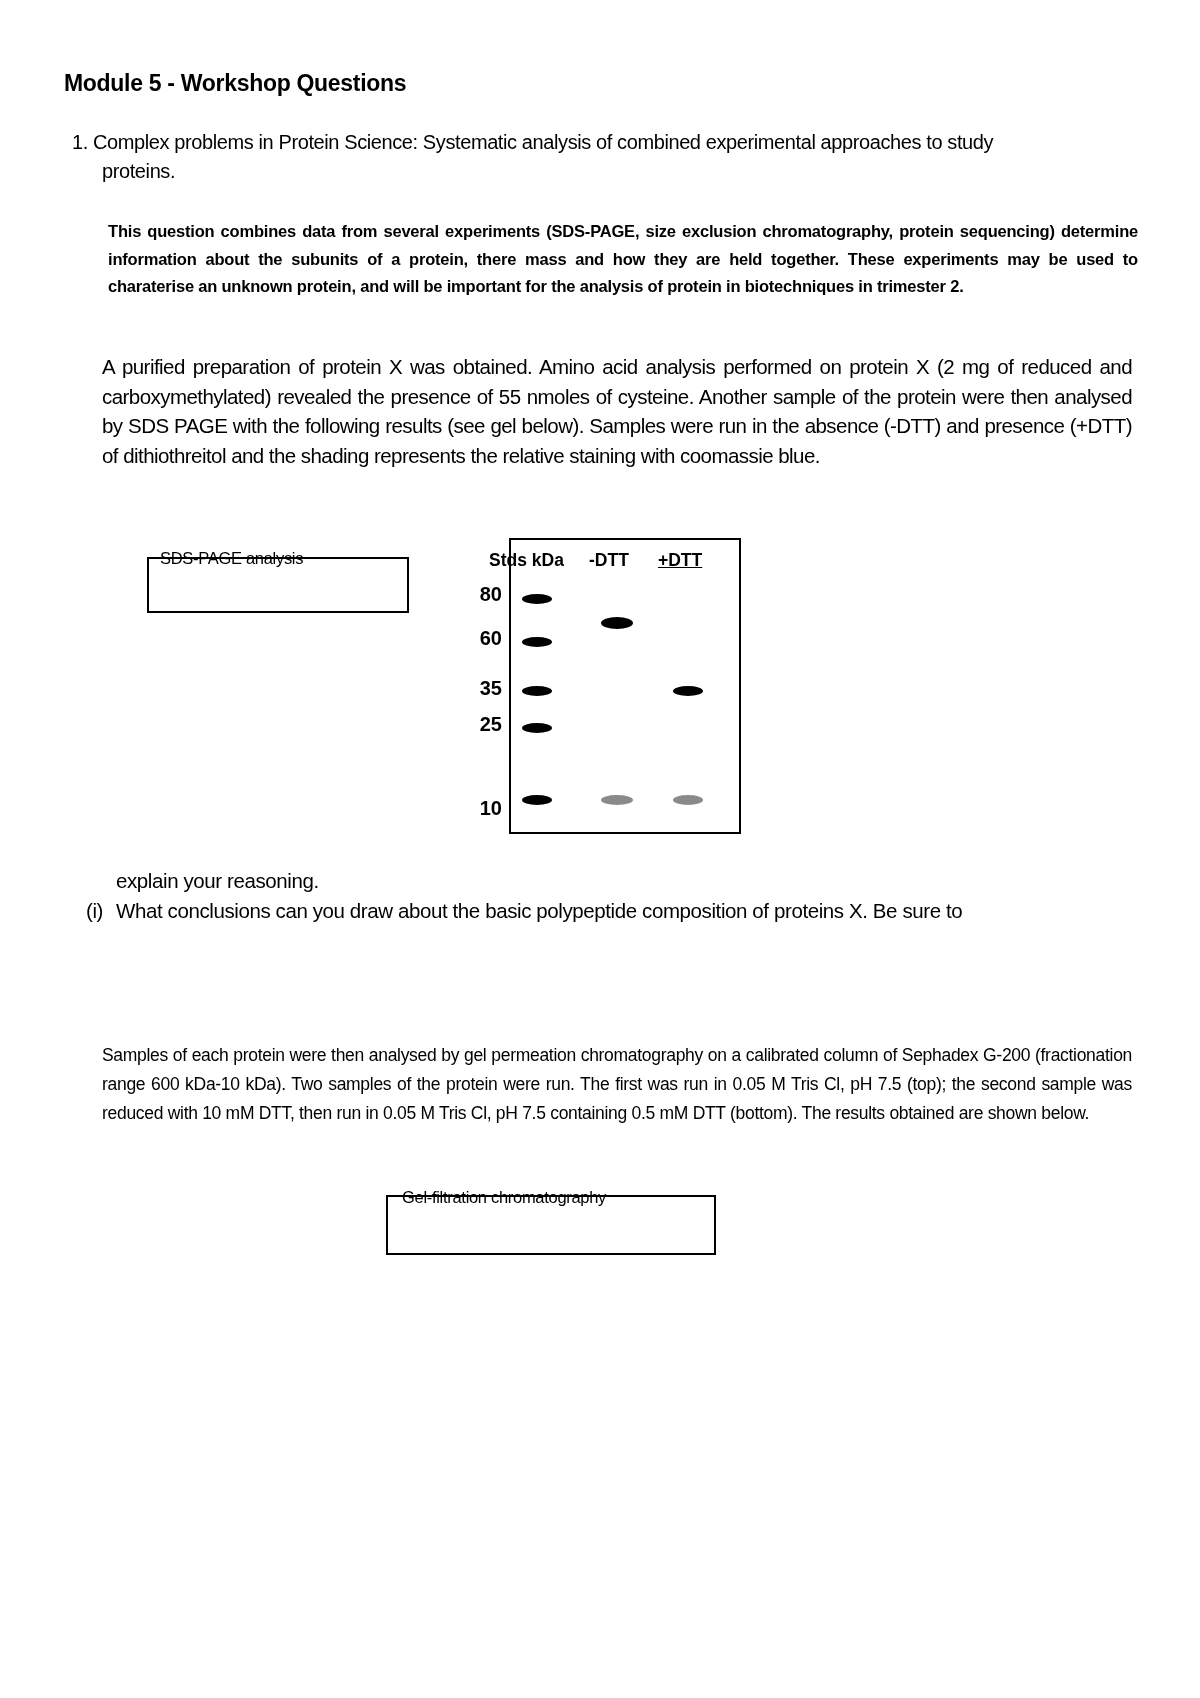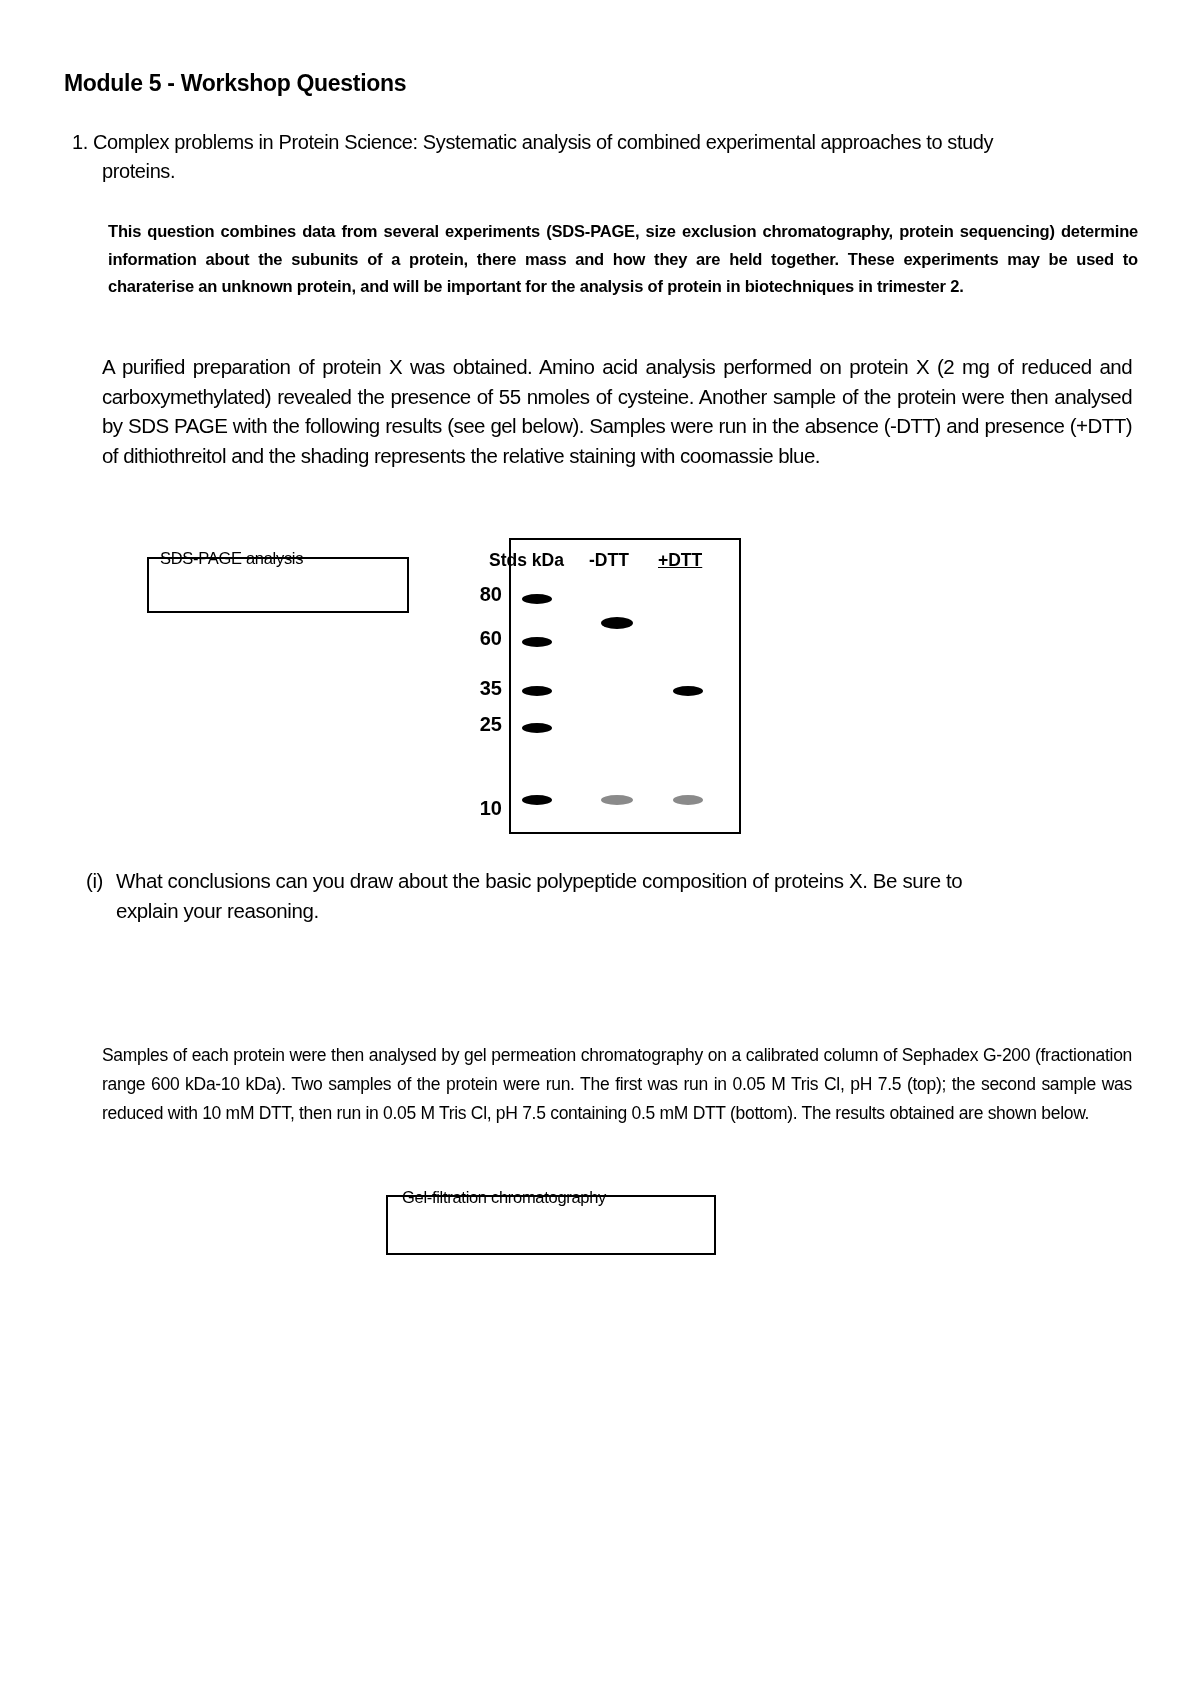--- a/index.html
+++ b/index.html
@@ -60,22 +60,22 @@
 <div class="band" style="left:522px; top:723px; background:#000;"></div>
 <div class="band" style="left:522px; top:795px; background:#000;"></div>
 
 <div class="band" style="left:601px; top:617px; width:32px; height:12px; background:#000;"></div>
 <div class="band" style="left:601px; top:795px; width:32px; background:#8a8a8a;"></div>
 
 <div class="band" style="left:673px; top:686px; background:#000;"></div>
 <div class="band" style="left:673px; top:795px; background:#8a8a8a;"></div>
 
 <div class="abs question">
+  <div style="padding-left:30px;">explain your reasoning.</div>
   <div><span class="lbl">(i)</span><span>What conclusions can you draw about the basic polypeptide composition of proteins X.  Be sure to</span></div>
-  <div style="padding-left:30px;">explain your reasoning.</div>
 </div>
 
 <div class="abs answers">
 </div>
 
 <div class="abs para2">Samples of each protein were then analysed by gel permeation chromatography on a calibrated column of Sephadex G-200 (fractionation range 600 kDa-10 kDa).  Two samples of the protein were run. The first was run in 0.05 M Tris Cl, pH 7.5 (top);  the second sample was reduced with 10 mM DTT, then run in 0.05 M Tris Cl, pH 7.5 containing 0.5 mM DTT (bottom).  The results obtained are shown below.</div>
 
 <div class="abs gf-box"></div>
 <div class="abs gf-label">Gel-filtration chromatography</div>
 

